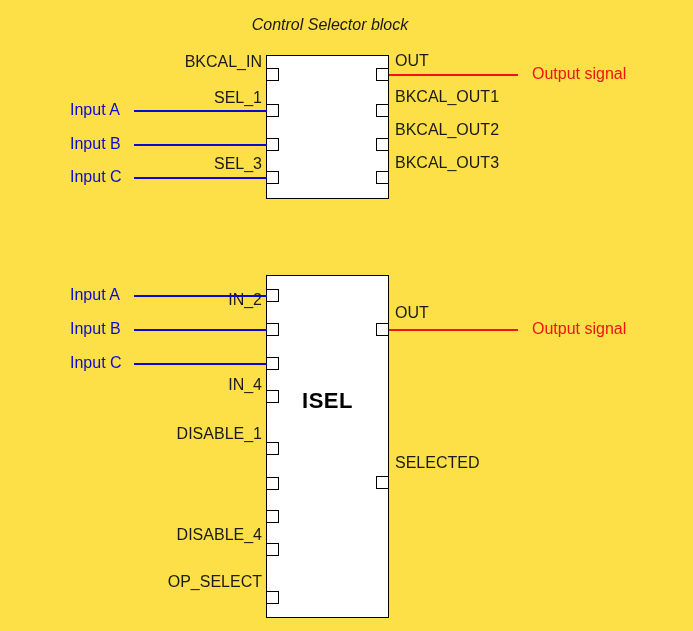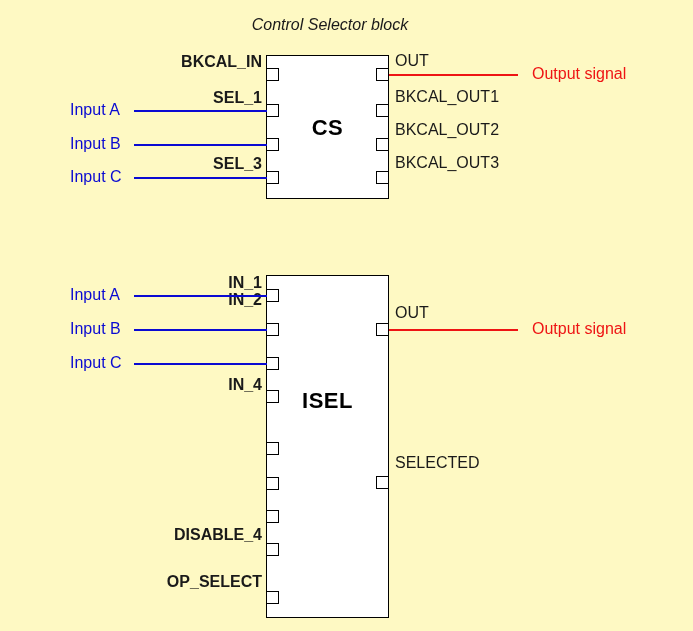--- a/index.html
+++ b/index.html
@@ -1,41 +1,40 @@
 <!DOCTYPE html>
 <html style="--blue: #0a0ad2; --red: #ee1414;"><head>
 <meta charset="utf-8">
 <style>
   html,body{margin:0;padding:0;background:#fff;}
-  .canvas{position:relative;width:693px;height:631px;background:#fef9c3;
+  .canvas{position:relative;width:693px;height:631px;background:#fde047;
           font-family:"Liberation Sans", sans-serif;color:#111;overflow:hidden;}
   .title{position:absolute;left:180px;width:300px;text-align:center;
          font-style:italic;font-size:16px;line-height:16px;color:#1a1a1a;}
   .block-rect{position:absolute;box-sizing:border-box;border:1.5px solid #000;background:#fff;}
   .block-label{position:absolute;width:123px;left:266px;text-align:center;
                font-weight:bold;font-size:22px;line-height:22px;letter-spacing:0.5px;color:#000;}
   .pin{position:absolute;box-sizing:border-box;width:13px;height:13px;
        border:1.5px solid #000;background:#fff;}
   .plabel{position:absolute;font-size:16px;line-height:16px;white-space:nowrap;color:#1a1a1a;}
-  .r-align{left:110px;width:152px;text-align:right;font-weight:bold;}
+  .r-align{left:110px;width:152px;text-align:right;}
   .blue-text{color:var(--blue);}
   .red-text{color:var(--red);}
   .wire{position:absolute;height:1.5px;}
   .wire-blue{background:var(--blue);}
   .wire-red{background:var(--red);}
 </style>
 </head>
 <body>
 
 <div class="canvas">
 
   <div class="title" style="top:17px">Control Selector block</div>
 
   <div class="block-rect" style="left:266px;top:55px;width:123px;height:144px"></div>
-  <div class="block-label" style="top:117px">CS</div>
 
   <div class="pin" style="left:266px;top:68px"></div>
   <div class="pin" style="left:266px;top:104px"></div>
   <div class="pin" style="left:266px;top:138px"></div>
   <div class="pin" style="left:266px;top:171px"></div>
 
   <div class="pin" style="left:376px;top:68px"></div>
   <div class="pin" style="left:376px;top:104px"></div>
   <div class="pin" style="left:376px;top:138px"></div>
   <div class="pin" style="left:376px;top:171px"></div>
@@ -69,23 +68,23 @@
   <div class="pin" style="left:266px;top:390px"></div>
   <div class="pin" style="left:266px;top:442px"></div>
   <div class="pin" style="left:266px;top:477px"></div>
   <div class="pin" style="left:266px;top:510px"></div>
   <div class="pin" style="left:266px;top:543px"></div>
   <div class="pin" style="left:266px;top:591px"></div>
 
   <div class="pin" style="left:376px;top:323px"></div>
   <div class="pin" style="left:376px;top:476px"></div>
 
-  <div class="plabel r-align" style="top:275px">IN_1</div>
   <div class="plabel r-align" style="top:292px">IN_2</div>
   <div class="plabel r-align" style="top:377px">IN_4</div>
+  <div class="plabel r-align" style="top:426px">DISABLE_1</div>
   <div class="plabel r-align" style="top:527px">DISABLE_4</div>
   <div class="plabel r-align" style="top:574px">OP_SELECT</div>
 
   <div class="plabel" style="left:395px;top:305px">OUT</div>
   <div class="plabel" style="left:395px;top:455px">SELECTED</div>
 
   <div class="wire wire-blue" style="left:134px;top:295px;width:133px"></div>
   <div class="wire wire-blue" style="left:134px;top:329px;width:133px"></div>
   <div class="wire wire-blue" style="left:134px;top:363px;width:133px"></div>
   <div class="plabel blue-text" style="left:70px;top:287px">Input A</div>

